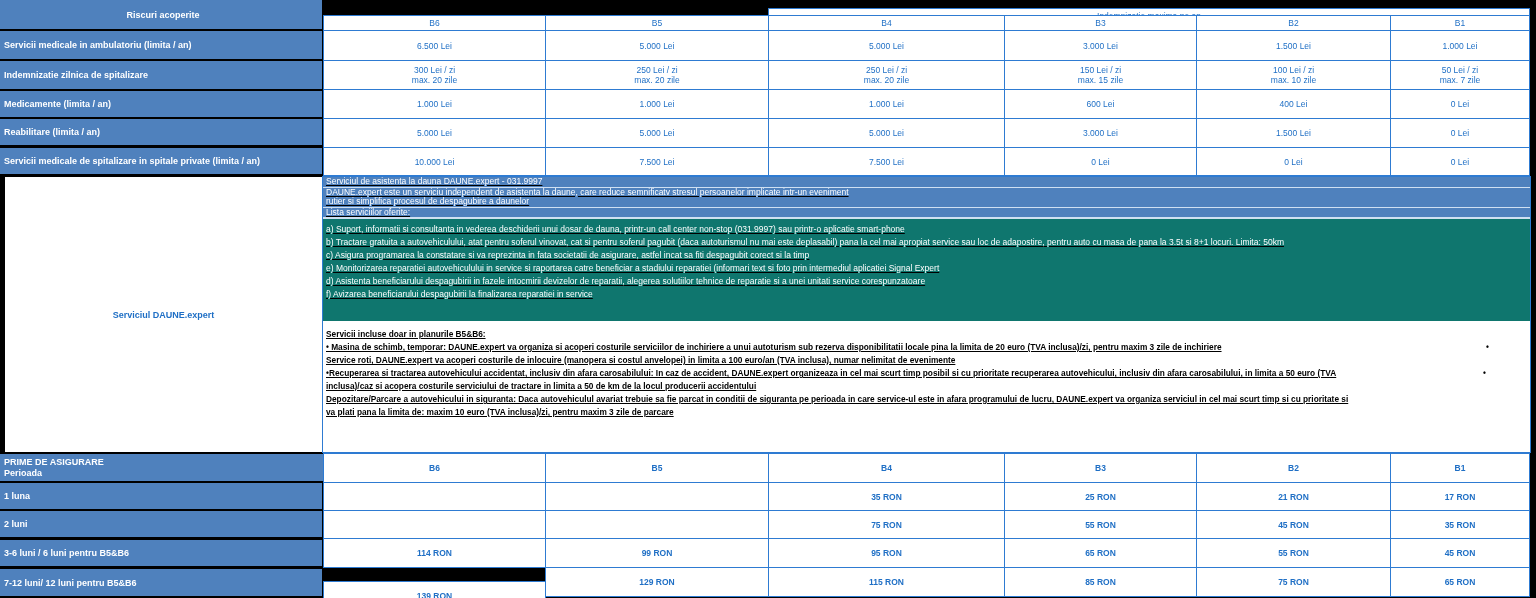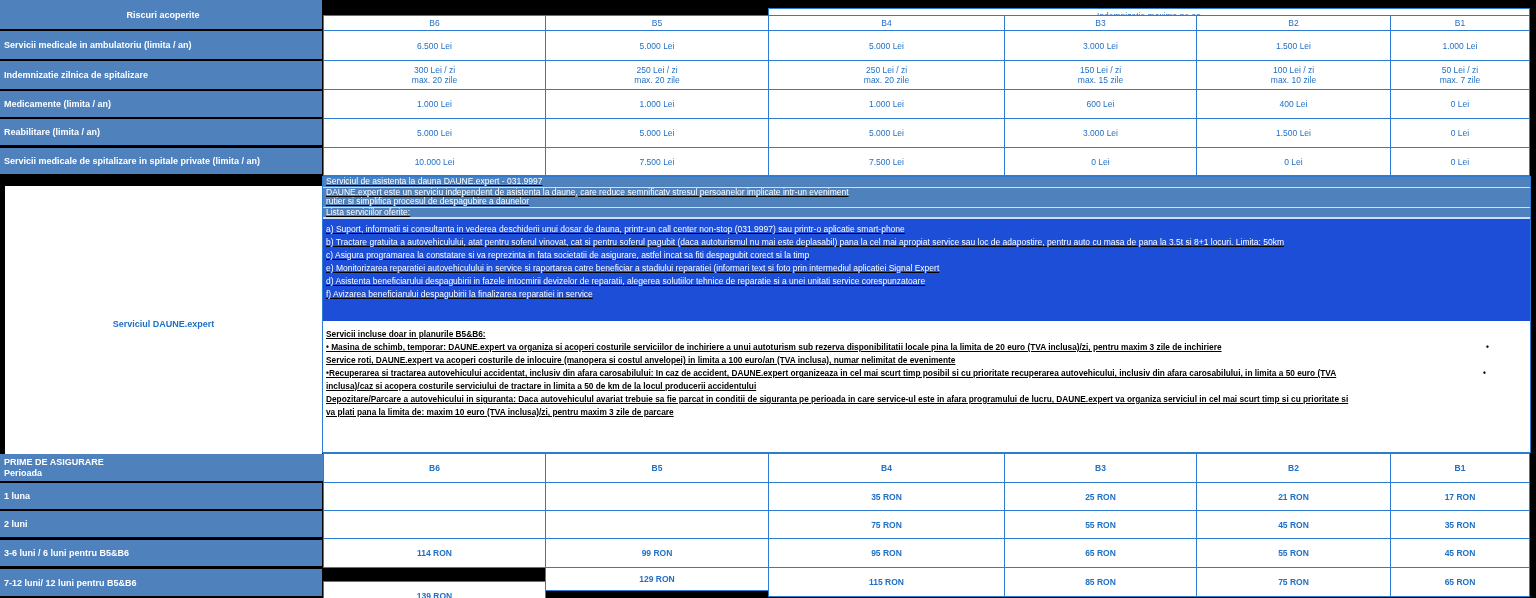--- a/index.html
+++ b/index.html
@@ -27,21 +27,21 @@
   .blackbar { background:#000; }
   .daune-label {
     background:#fff; color:#1F6FC5; font-weight:bold; display:flex; align-items:center; justify-content:center;
     font-size:9px;
   }
   .daune-box { background:#fff; border:1.5px solid #2E7BD2; }
   .dline {
     background:#4F81BD; color:#fff; font-size:8.5px; padding-left:3px; line-height:9.5px; white-space:nowrap;
     border-bottom:1px solid #CFE0F2;
   }
-  .dblock { background:#1d4ed8; color:#fff; font-size:8.5px; padding:4px 3px 3px 3px; line-height:13px; white-space:nowrap; }
+  .dblock { background:#0f766e; color:#fff; font-size:8.5px; padding:4px 3px 3px 3px; line-height:13px; white-space:nowrap; }
   .bonus { background:#fff; color:#000; font-weight:bold; font-size:8.3px; line-height:13px; padding:7px 3px 0 3px; white-space:nowrap; position:relative; }
   .bullet-r { position:absolute; font-weight:bold; }
 </style>
 </head>
 <body>
 
 <div class="abs label center" style="left:0;top:0;width:322px;height:29px;">
   <span>Riscuri acoperite</span>
 </div>
 <div class="abs blackbar" style="left:323px;top:0;width:445px;height:15px;"></div>
@@ -177,21 +177,21 @@
 <div class="abs cell" style="left:1004px;top:147px;width:193px;height:29px;">
     <span>0 Lei</span>
   </div>
 <div class="abs cell" style="left:1196px;top:147px;width:195px;height:29px;">
     <span>0 Lei</span>
   </div>
 <div class="abs cell" style="left:1390px;top:147px;width:140px;height:29px;">
     <span>0 Lei</span>
   </div>
 
-<div class="abs daune-label" style="left:5px;top:186px;width:317px;height:275px;">
+<div class="abs daune-label" style="left:5px;top:177px;width:317px;height:275px;">
   <span>Serviciul DAUNE.expert</span>
 </div>
 <div class="abs daune-box" style="left:322px;top:176px;width:1209px;height:277px;text-decoration:underline;">
   <div class="dline">Serviciul de asistenta la dauna DAUNE.expert - 031.9997</div>
   <div class="dline" style="border-bottom:none;">DAUNE.expert este un serviciu independent de asistenta la daune, care reduce semnificatv stresul persoanelor implicate intr-un eveniment</div>
   <div class="dline">rutier si simplifica procesul de despagubire a daunelor</div>
   <div class="dline" style="border-bottom:2px solid #CFE0F2;">Lista serviciilor oferite:</div>
   <div class="dblock" style="height:95px;">
     <div>a) Suport, informatii si consultanta in vederea deschiderii unui dosar de dauna, printr-un call center non-stop (031.9997) sau printr-o aplicatie smart-phone</div>
     <div>b) Tractare gratuita a autovehiculului, atat pentru soferul vinovat, cat si pentru soferul pagubit (daca autoturismul nu mai este deplasabil) pana la cel mai apropiat service sau loc de adapostire, pentru auto cu masa de pana la 3.5t si 8+1 locuri. Limita: 50km</div>
@@ -301,21 +301,21 @@
 <div class="abs cell bold" style="left:1390px;top:538px;width:140px;height:30px;">
     <span>45 RON</span>
   </div>
 
 <div class="abs label" style="left:0;top:569px;width:322px;height:27px;">
     <span>7-12 luni/ 12 luni pentru B5&amp;B6</span>
   </div>
 <div class="abs cell bold" style="left:323px;top:581px;width:223px;height:30px;">
     <span>139 RON</span>
   </div>
-<div class="abs cell bold" style="left:545px;top:567px;width:224px;height:24px;">
+<div class="abs cell bold" style="left:545px;top:567px;width:224px;height:30px;">
     <span>129 RON</span>
   </div>
 <div class="abs cell bold" style="left:768px;top:567px;width:237px;height:30px;">
     <span>115 RON</span>
   </div>
 <div class="abs cell bold" style="left:1004px;top:567px;width:193px;height:30px;">
     <span>85 RON</span>
   </div>
 <div class="abs cell bold" style="left:1196px;top:567px;width:195px;height:30px;">
     <span>75 RON</span>

